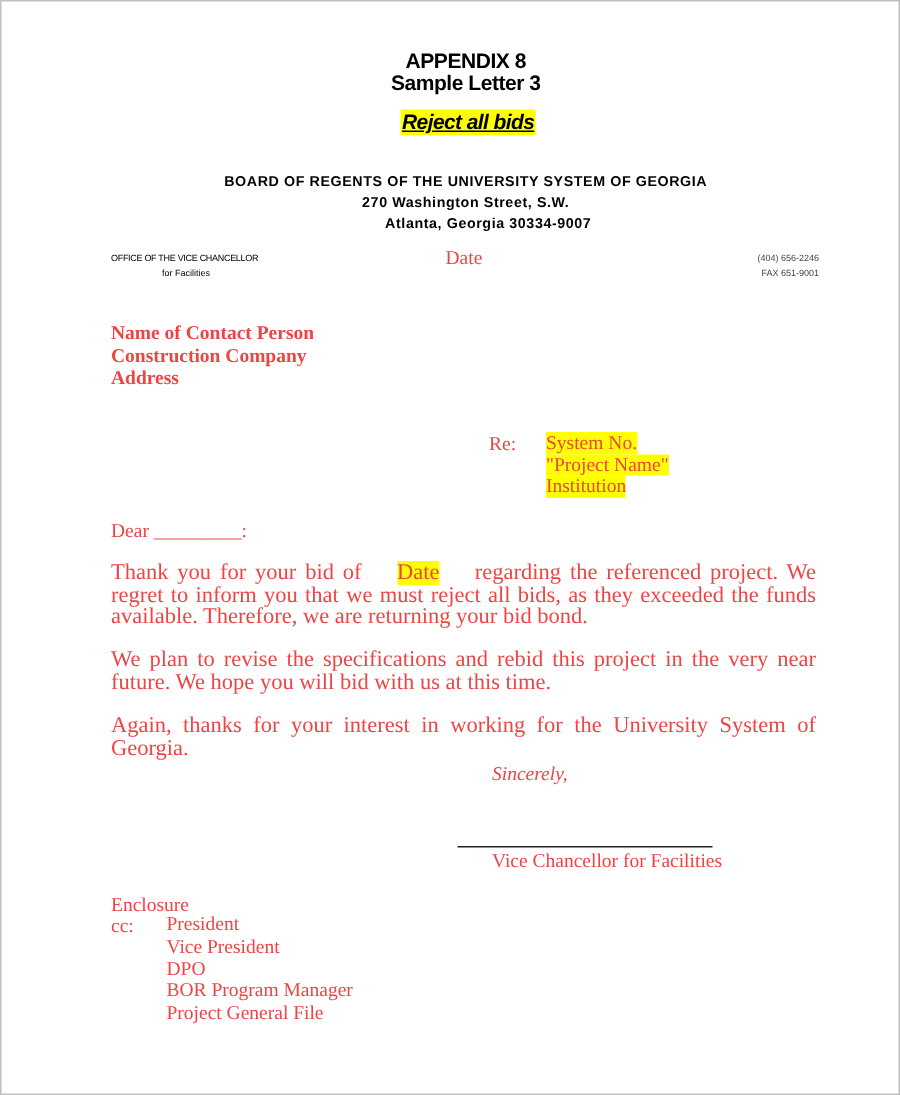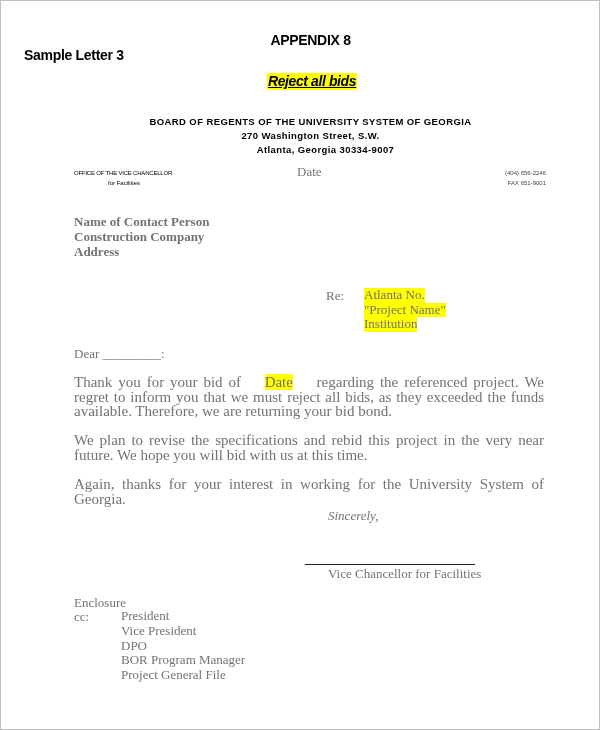--- a/index.html
+++ b/index.html
@@ -3,44 +3,44 @@
 <meta charset="utf-8">
 <style>
   html, body { margin: 0; padding: 0; background: #ffffff; }
   body { width: 600px; height: 730px; position: relative; overflow: hidden; }
   .page {
     position: absolute; left: 0; top: 0; width: 598px; height: 728px;
     border: 1px solid #c0c0c0; background: #fff;
   }
   .abs { position: absolute; white-space: nowrap; margin-left: 23px; }
   .sans { font-family: "Liberation Sans", "DejaVu Sans", sans-serif; }
-  .serif { font-family: "Liberation Serif", "DejaVu Serif", serif; color: #737373; }
+  .serif { font-family: "Liberation Serif", "DejaVu Serif", serif; color: #ef4444; }
   .hl { background: #ffff00; }
 
   .appx-title { left: 0; width: 573px; text-align: center; top: 31px; font-size: 14px; font-weight: bold; line-height: 16px; letter-spacing: -0.3px; }
-  .appx-sub { left: 0; width: 573px; top: 46px; font-size: 14px; font-weight: bold; line-height: 16px; letter-spacing: -0.3px; }
+  .appx-sub { left: 0; width: 573px; text-align: center; top: 46px; font-size: 14px; font-weight: bold; line-height: 16px; letter-spacing: -0.3px; }
   .reject { left: 243px; top: 72px; font-size: 14px; font-weight: bold; font-style: italic; text-decoration: underline; line-height: 17px; letter-spacing: -0.4px; padding: 0 1px; }
 
   .board { left: 0; width: 573px; text-align: center; font-size: 9.5px; font-weight: bold; letter-spacing: 0.4px; line-height: 13px; }
 
   .office { left: 50px; top: 168px; font-size: 6px; letter-spacing: -0.2px; line-height: 9px; }
   .office2 { left: 84px; top: 178px; font-size: 6px; line-height: 8px; }
   .phone { left: 478px; top: 167px; font-size: 6px; line-height: 10px; color: #444; text-align: right; width: 44px; }
 
   .date-label { left: 273px; top: 163px; font-size: 13px; }
 
   .body-text { font-size: 13px; line-height: 15px; }
   .para { left: 50px; width: 470px; font-size: 15px; line-height: 14.5px; text-align: justify; white-space: normal; }
 
   .re-label { left: 302px; top: 287px; font-size: 13px; }
   .re-block { left: 340px; top: 287px; font-size: 13px; line-height: 14.5px; }
   .re-block div { display: inline-block; }
 
   .sig-line { position: absolute; left: 304px; top: 563px; width: 170px; height: 0; border-top: 1px solid #222; }
-  .cc-list { left: 97px; top: 608px; font-size: 13px; line-height: 14.8px; }
+  .cc-list { left: 87px; top: 608px; font-size: 13px; line-height: 14.8px; }
 </style>
 </head>
 <body>
 
 <div class="page">
 
   <div class="abs sans appx-title">APPENDIX 8</div>
   <div class="abs sans appx-sub">Sample Letter 3</div>
   <div class="abs sans reject hl">Reject all bids</div>
 
@@ -59,21 +59,21 @@
   </div>
 
   <div class="abs serif body-text" style="left:50px; top:213px;font-weight:bold;">
     <div>Name of Contact Person</div>
     <div>Construction Company</div>
     <div>Address</div>
   </div>
 
   <div class="abs serif re-label">Re:</div>
   <div class="abs serif re-block">
-    <div class="hl">Atlanta No.</div><br>
+    <div class="hl">System No.</div><br>
     <div class="hl">"Project Name"</div><br>
     <div class="hl">Institution</div>
   </div>
 
   <div class="abs serif body-text" style="left:50px; top:345px;">Dear _________:</div>
 
   <div class="abs serif para" style="top:374px;"><span>Thank you for your bid of</span>&nbsp;&nbsp;&nbsp;&nbsp;<span class="hl">Date</span>&nbsp;&nbsp;&nbsp;&nbsp;<span>regarding the referenced project.  We regret to inform you that we must reject all bids, as they exceeded the funds available.  Therefore, we are returning your bid bond.</span></div>
 
   <div class="abs serif para" style="top:432px;">We plan to revise the specifications and rebid this project in the very near future.  We hope you will bid with us at this time.</div>
 

